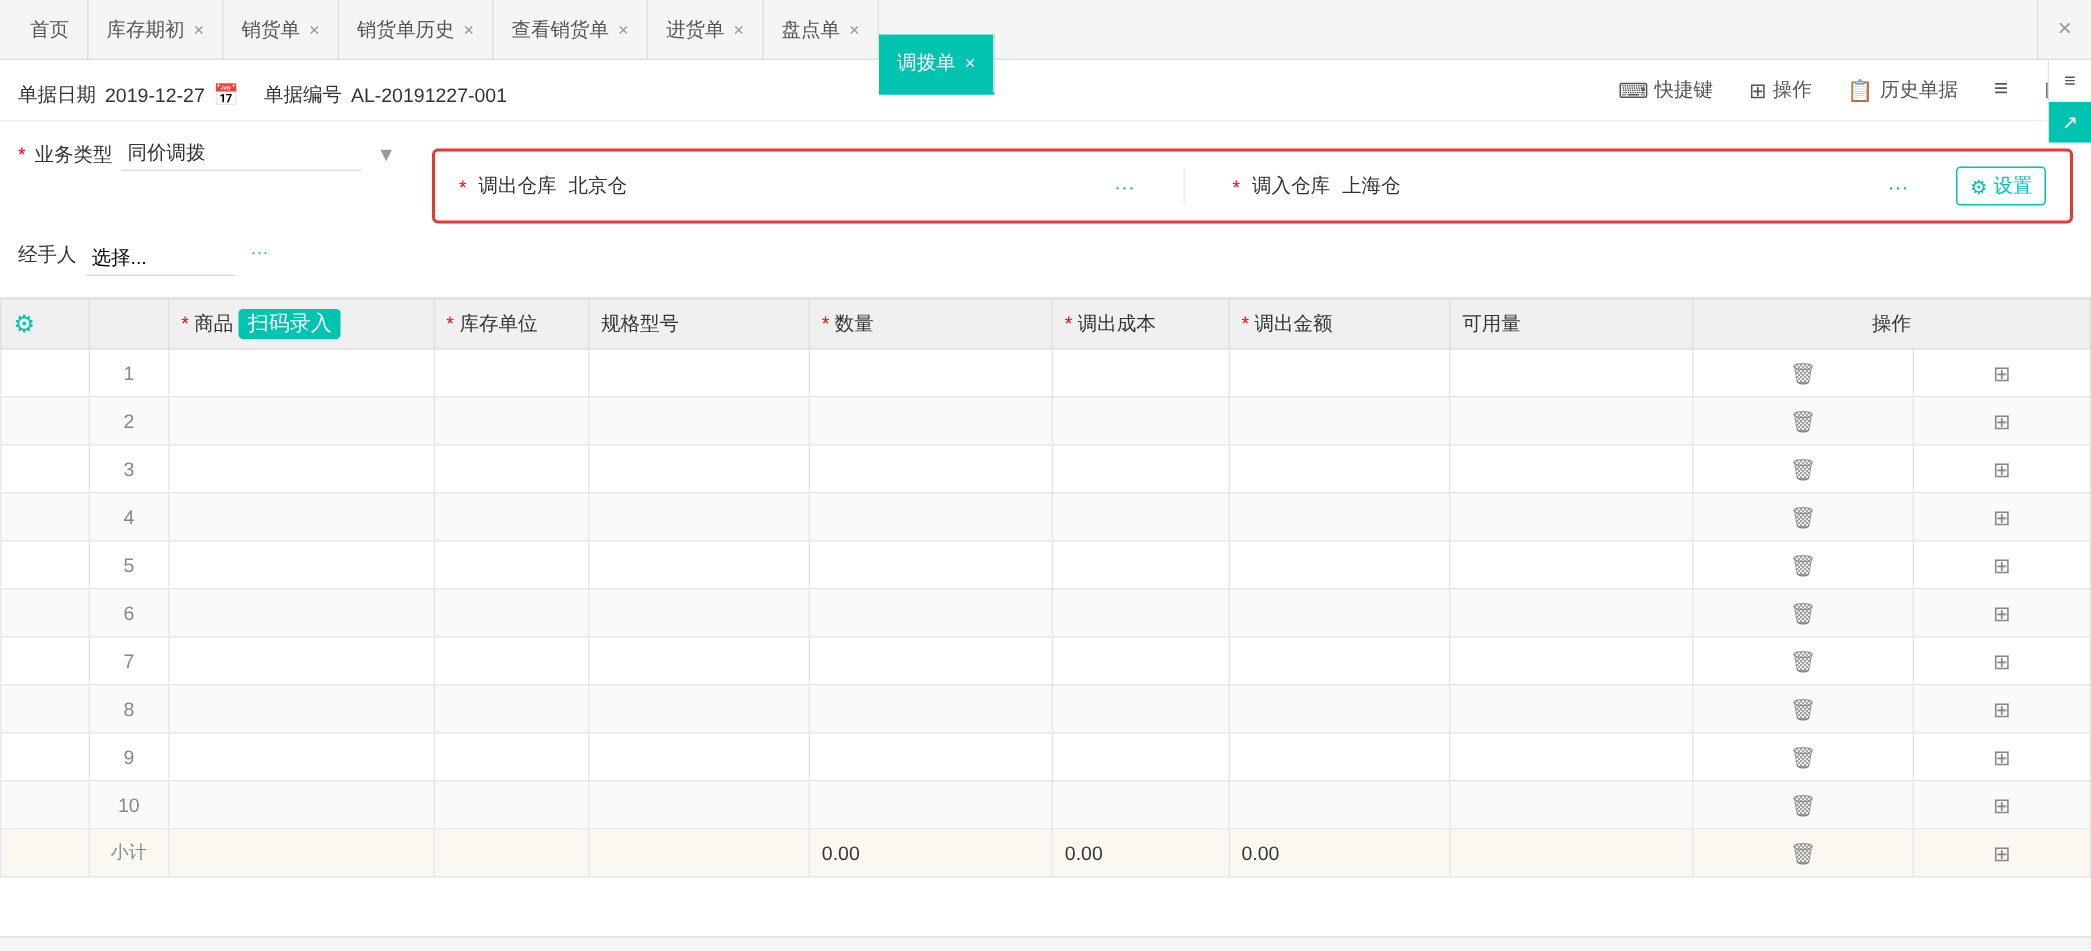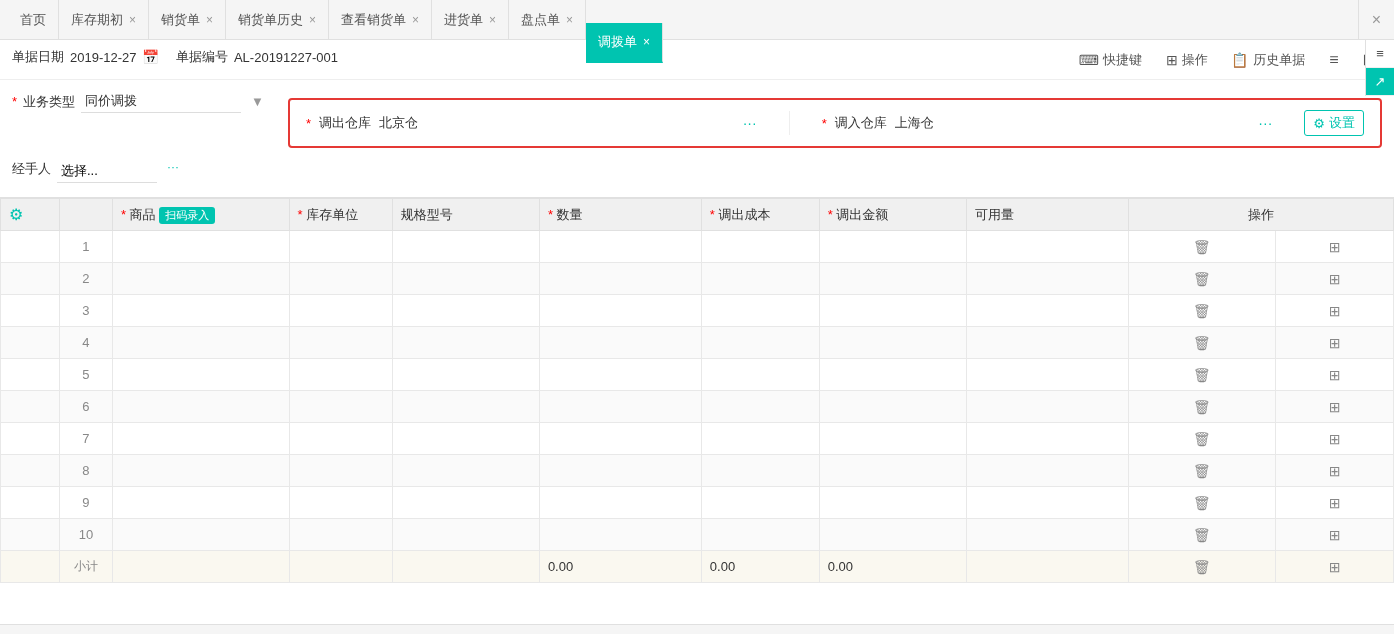--- a/index.html
+++ b/index.html
@@ -24,21 +24,21 @@
       background: #fff; color: #00c4b0; font-weight: 500; border-bottom: 2px solid #00c4b0;
       margin-bottom: -1px;
       margin-top: 45px;
     }
     .tab .tab-close {
       margin-left: 6px; color: #999; font-size: 12px; line-height: 1;
     }
 
     
     .toolbar {
-      display: flex; align-items: flex-start; padding: 8px 12px; border-bottom: 1px solid #eee;
+      display: flex; align-items: flex-end; padding: 8px 12px; border-bottom: 1px solid #eee;
       background: #fff; gap: 16px;
     }
     .toolbar-left { display: flex; align-items: center; gap: 16px; flex: 1; }
     .toolbar-right { display: flex; align-items: center; gap: 12px; }
     .field-group { display: flex; align-items: center; gap: 6px; }
     .field-label { color: #333; font-size: 13px; }
     .field-value { color: #333; font-size: 13px; }
     .calendar-icon { color: #00c4b0; cursor: pointer; font-size: 14px; }
     .toolbar-btn {
       display: flex; align-items: center; gap: 4px; color: #555; cursor: pointer;
@@ -97,21 +97,21 @@
     table td {
       border: 1px solid #e8e8e8; padding: 4px 8px; font-size: 13px;
       height: 32px; vertical-align: middle;
     }
     table tr.subtotal td {
       background: #faf8f0; font-size: 13px;
     }
     table tr:nth-child(even) td { background: #fafafa; }
     table tr.subtotal td { background: #faf8f0; }
     .row-num { color: #888; text-align: center; width: 36px; }
-    .col-scan { background: #00c4b0; color: #fff; border-radius: 3px; padding: 1px 6px; font-size: 11px; cursor: pointer; display: inline-block; }
+    .col-scan { background: #00c4b0; color: #fff; border-radius: 3px; padding: 1px 6px; font-size: 14px; cursor: pointer; display: inline-block; }
     .op-icon { color: #888; cursor: pointer; font-size: 14px; margin: 0 3px; }
     .gear-icon { color: #00c4b0; cursor: pointer; font-size: 16px; }
 
     
     .right-panel {
       position: fixed; right: 0; top: 40px; display: flex; flex-direction: column;
       border-left: 1px solid #e0e0e0; background: #fff;
     }
     .right-icon {
       width: 28px; height: 28px; display: flex; align-items: center; justify-content: center;

